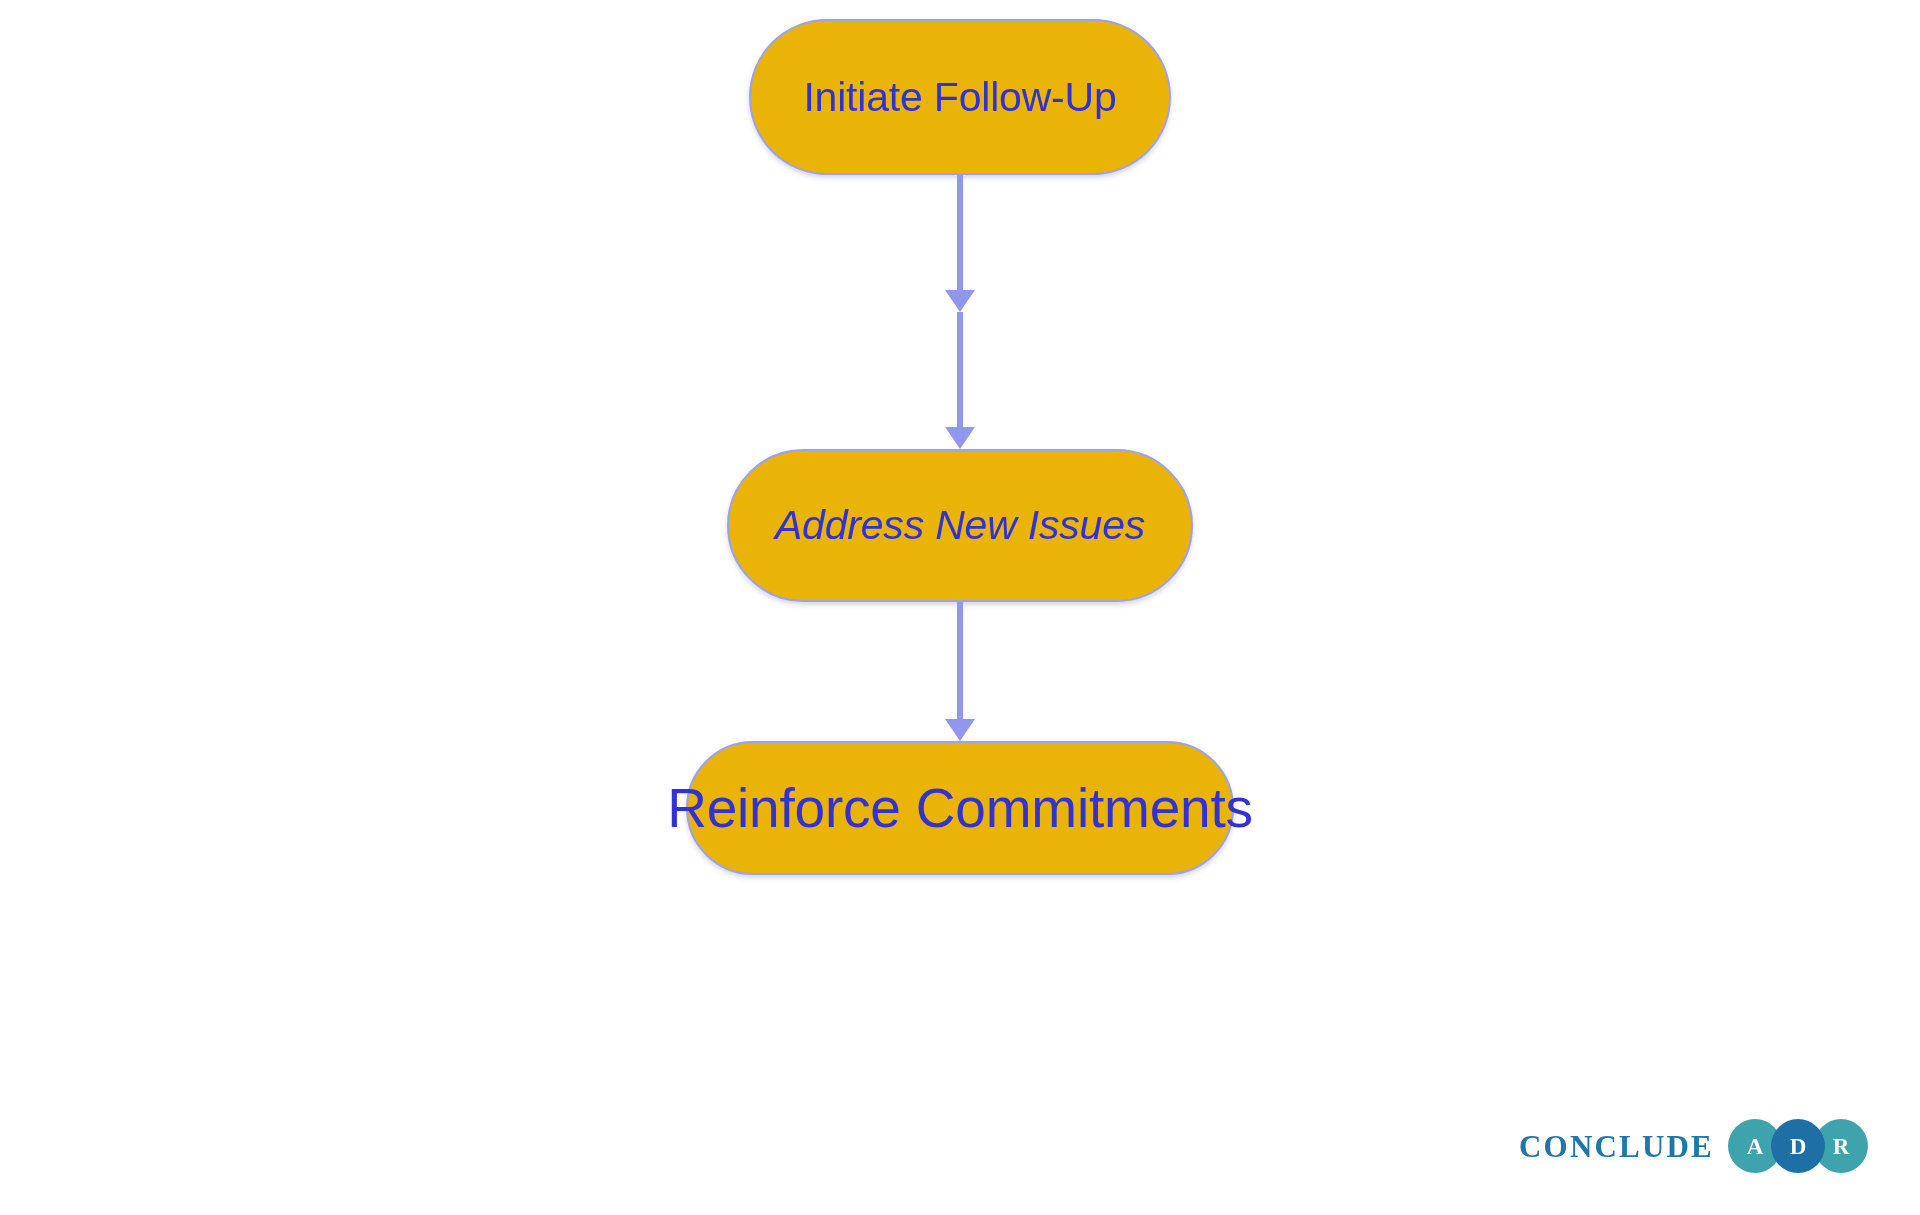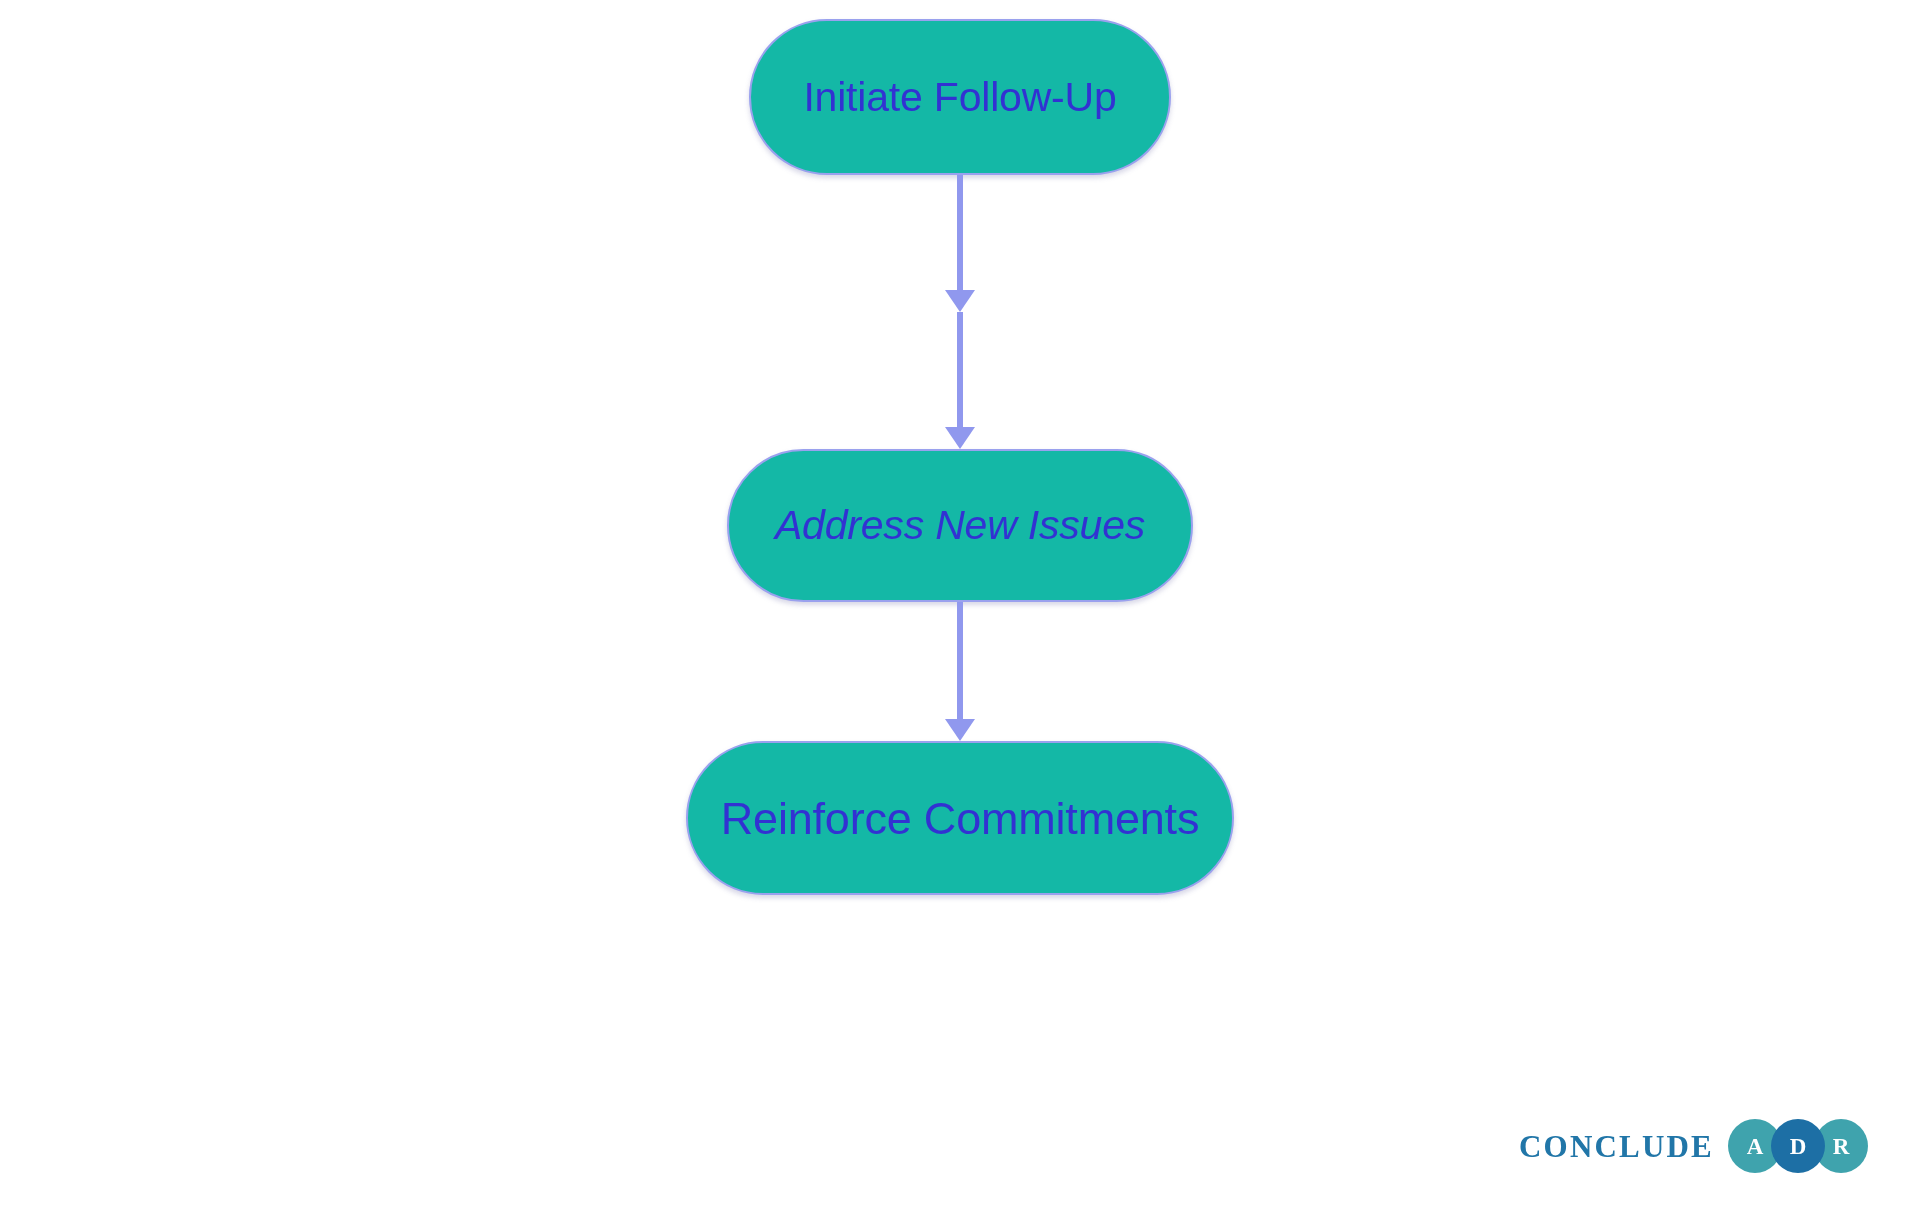--- a/index.html
+++ b/index.html
@@ -33,41 +33,41 @@
     display: flex;
     flex-direction: column;
     align-items: center;
   }
 
   .node {
     box-sizing: border-box;
     display: flex;
     align-items: center;
     justify-content: center;
-    background: #14b8a6;
+    background: #eab308;
     border: 2px solid #9aa1ee;
     border-radius: 999px;
     box-shadow: 0 3px 5px rgba(110, 110, 170, 0.28);
     color: #3232d2;
     font-family: "Liberation Sans", sans-serif;
     font-weight: 400;
     white-space: nowrap;
     letter-spacing: -0.2px;
   }
 
   .node-label {
     display: block;
     line-height: 1;
   }
 
   
   #node-0 { width: 422px; height: 156px; font-size: 41px; margin-top: 19px; }
   #node-1 { width: 486px; height: 157px; font-size: 41px; }
   #node-2 { width: 466px; height: 153px; font-size: 41px; font-style: italic; }
-  #node-3 { width: 548px; height: 154px; font-size: 45px; }
+  #node-3 { width: 548px; height: 134px; font-size: 55px; }
 
   
   .connector {
     position: relative;
     width: 18px;
     display: flex;
     flex-direction: column;
     align-items: center;
   }
   .connector .shaft {

